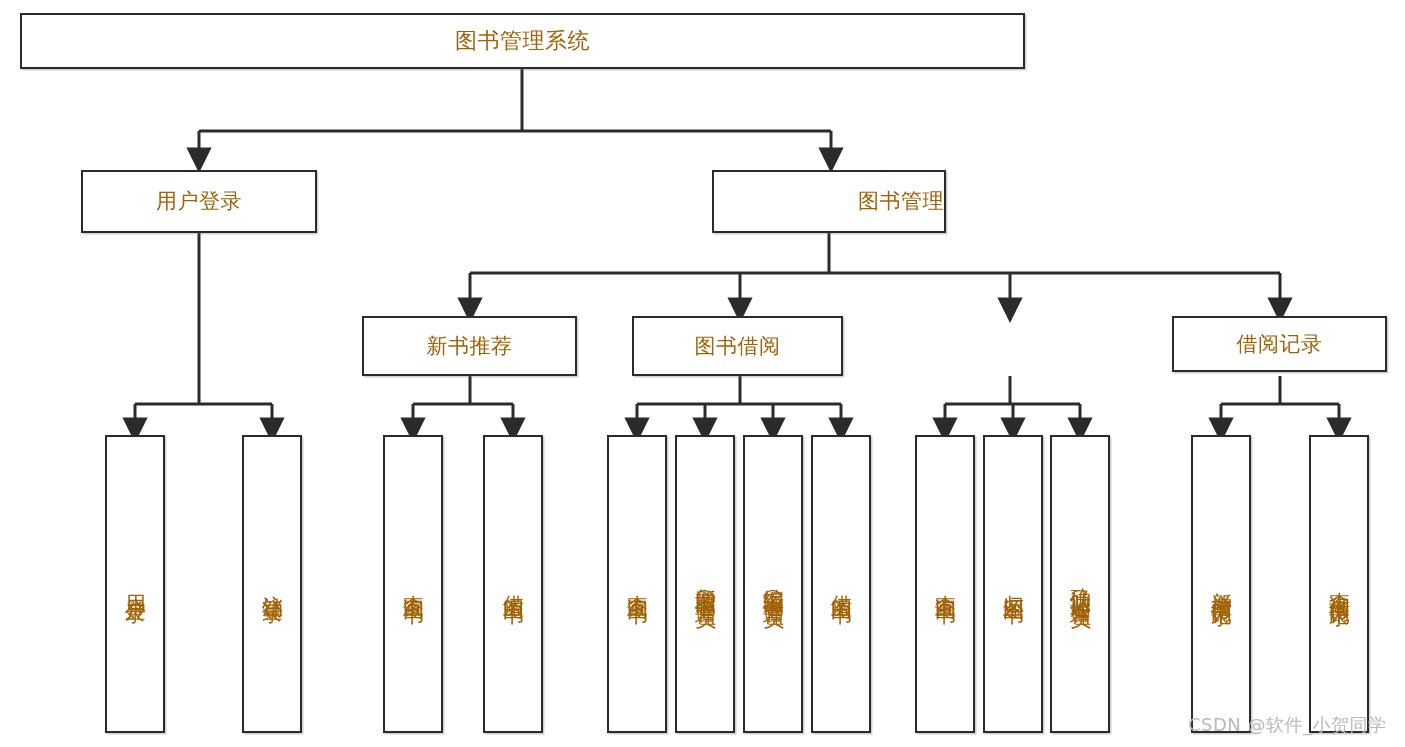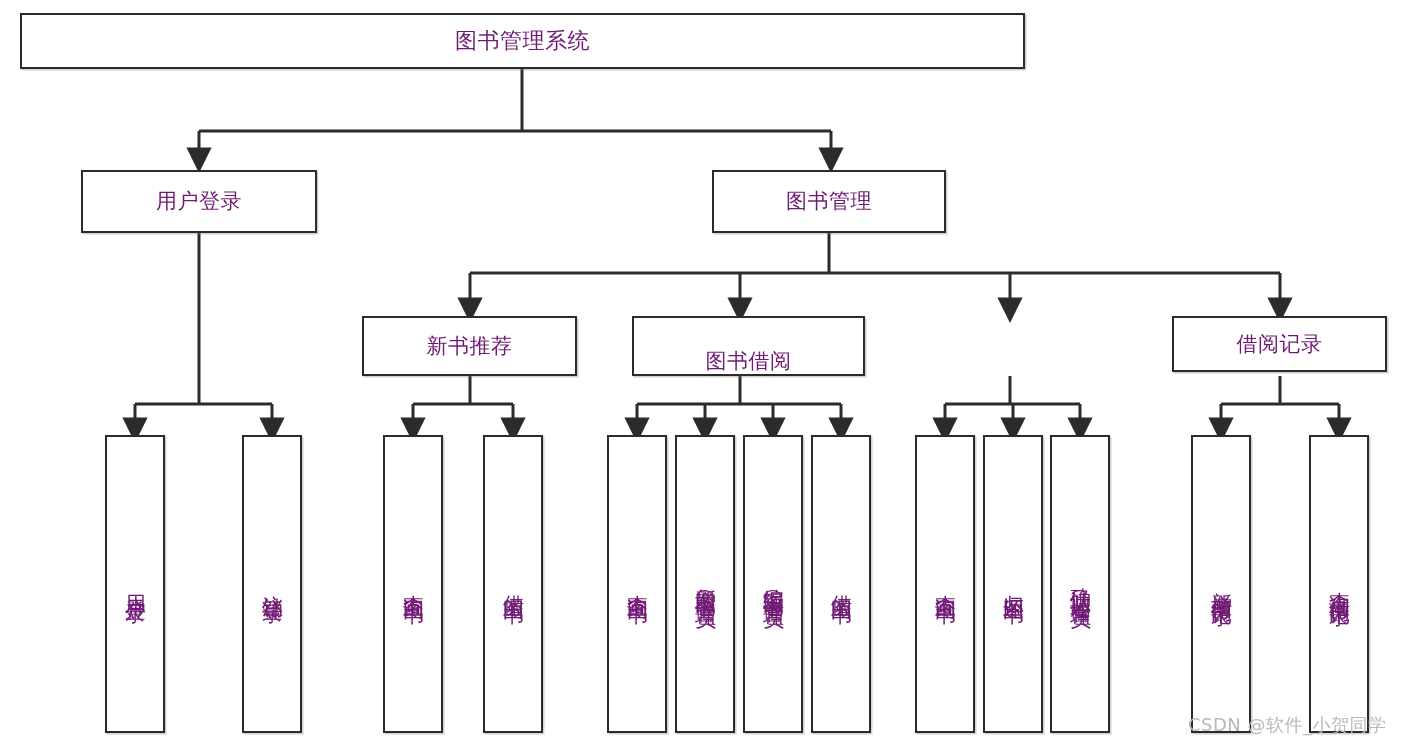--- a/index.html
+++ b/index.html
@@ -24,21 +24,21 @@
     position:absolute;
     box-sizing:border-box;
     background:#ffffff;
     border:2.5px solid #2b2b2b;
     display:flex;
     align-items:center;
     justify-content:center;
     box-shadow:1.5px 1.5px 0 rgba(120,120,120,.35);
   }
   .node .lbl{
-    color:#701a75;
+    color:#a16207;
     letter-spacing:.5px;
     line-height:1.25;
     white-space:nowrap;
     font-family:Liberation Serif, serif;
   }
   
   .h-node .lbl{ font-size:21px; }
   .root .lbl{ font-size:22px; }
   
   .v-node{
@@ -118,28 +118,28 @@
     </g>
   </svg>
 
   <div class="node h-node root" style="left:20px;top:13px;width:1005px;height:56px;">
     <span class="lbl">图书管理系统</span>
   </div>
 
   <div class="node h-node" style="left:81px;top:170px;width:236px;height:63px;">
     <span class="lbl">用户登录</span>
   </div>
-  <div class="node h-node" style="left:712px;top:170px;width:234px;height:63px;">
+  <div class="node h-node" style="left:712px;top:170px;width:234px;height:63px;justify-content:flex-end;">
     <span class="lbl">图书管理</span>
   </div>
 
   <div class="node h-node" style="left:362px;top:316px;width:215px;height:60px;">
     <span class="lbl">新书推荐</span>
   </div>
-  <div class="node h-node" style="left:632px;top:316px;width:233px;height:60px;align-items:flex-end;">
+  <div class="node h-node" style="left:632px;top:316px;width:211px;height:60px;">
     <span class="lbl">图书借阅</span>
   </div>
   <div class="node h-node" style="left:1172px;top:316px;width:215px;height:56px;">
     <span class="lbl">借阅记录</span>
   </div>
 
   <div class="node v-node" style="left:105px;top:435px;width:60px;height:298px;">
     <span class="lbl">用户登录</span>
   </div>
   <div class="node v-node" style="left:242px;top:435px;width:60px;height:298px;">

